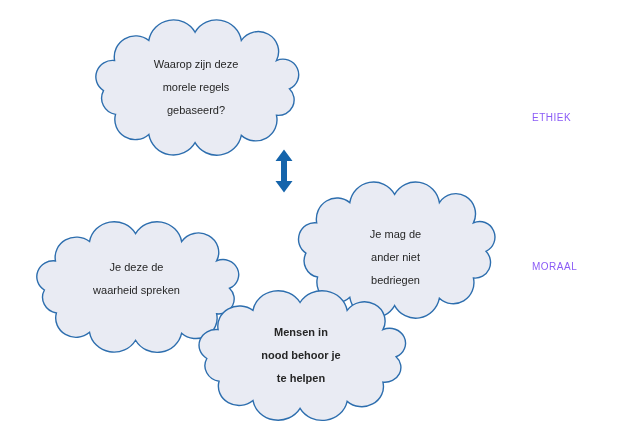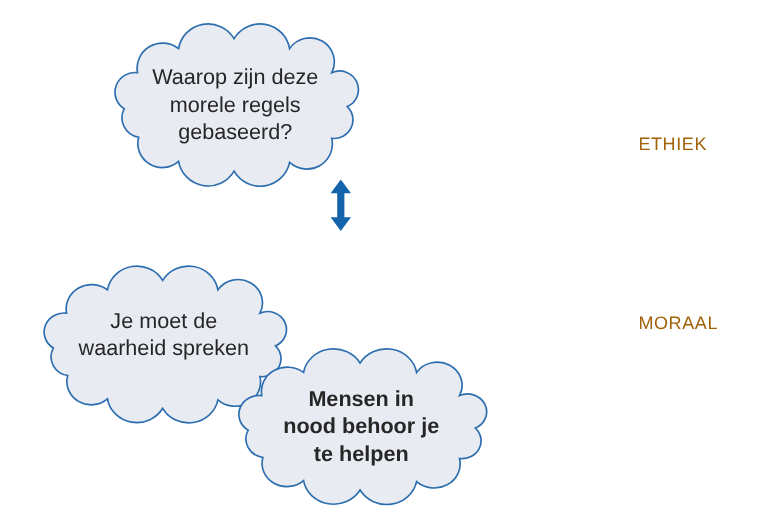--- a/index.html
+++ b/index.html
@@ -26,21 +26,21 @@
   }
   .cloud-text {
     position: absolute;
     left: 0; top: 0;
     width: 100%; height: 100%;
     display: flex;
     align-items: center;
     justify-content: center;
     text-align: center;
     white-space: pre-line;
-    font-size: 18px;
+    font-size: 11px;
     line-height: 23px;
     color: #262626;
   }
   .text-up   { padding-bottom: 16px; box-sizing: border-box; }
   .text-down { padding-top: 16px;    box-sizing: border-box; }
 
   .cloud-1 { left: 85px;  top: 14px;  width: 222px; height: 146px; }
   .cloud-2 { left: 272px; top: 24px;  width: 222px; height: 140px; }
   .cloud-3 { left: 288px; top: 176px; width: 215px; height: 147px; }
   .cloud-4 { left: 26px;  top: 216px; width: 221px; height: 141px; }
@@ -48,23 +48,23 @@
 
   .arrow {
     position: absolute;
     left: 274px; top: 149px;
     width: 20px; height: 44px;
   }
   .arrow path { fill: #1564ab; }
 
   .side-label {
     position: absolute;
-    font-size: 15px;
+    font-size: 10px;
     letter-spacing: 0.5px;
-    color: #a16207;
+    color: #8b5cf6;
   }
   .label-ethiek { left: 532px; top: 112px; }
   .label-moraal { left: 532px; top: 261px; text-align: right; }
 </style>
 </head>
 <body>
 
 <div class="canvas">
 
   <div class="cloud cloud-1">
@@ -77,29 +77,40 @@
     <div class="cloud-text">Waarop zijn deze
 morele regels
 gebaseerd?</div>
   </div>
 
 
   <svg class="arrow" viewBox="0 0 20 44" aria-hidden="true">
     <path d="M10,0.5 L18.5,12 L13,12 L13,32 L18.5,32 L10,43.5 L1.5,32 L7,32 L7,12 L1.5,12 Z"></path>
   </svg>
 
+  <div class="cloud cloud-3">
+    <svg class="cloud-shape" viewBox="0 0 240 160" preserveAspectRatio="none" aria-hidden="true">
+      <path d="M 20,84 A 18,18 0 0 1 32,51 A 23,23 0 0 1 69,29 A 27,27 0 0 1 119,20
+               A 27,27 0 0 1 169,29 A 22,22 0 0 1 207,51 A 17,17 0 0 1 221,82
+               A 17,17 0 0 1 207,111 A 23,23 0 0 1 169,133 A 27,27 0 0 1 119,141
+               A 27,27 0 0 1 69,132 A 22,22 0 0 1 33,110 A 18,18 0 0 1 20,84 Z"></path>
+    </svg>
+    <div class="cloud-text text-down">Je mag de
+ander niet
+bedriegen</div>
+  </div>
 
   <div class="cloud cloud-4">
     <svg class="cloud-shape" viewBox="0 0 240 160" preserveAspectRatio="none" aria-hidden="true">
       <path d="M 20,84 A 18,18 0 0 1 32,51 A 23,23 0 0 1 69,29 A 27,27 0 0 1 119,20
                A 27,27 0 0 1 169,29 A 22,22 0 0 1 207,51 A 17,17 0 0 1 221,82
                A 17,17 0 0 1 207,111 A 23,23 0 0 1 169,133 A 27,27 0 0 1 119,141
                A 27,27 0 0 1 69,132 A 22,22 0 0 1 33,110 A 18,18 0 0 1 20,84 Z"></path>
     </svg>
-    <div class="cloud-text text-up">Je moet de
+    <div class="cloud-text text-up">Je deze de
 waarheid spreken</div>
   </div>
 
   <div class="cloud cloud-5">
     <svg class="cloud-shape" viewBox="0 0 240 160" preserveAspectRatio="none" aria-hidden="true">
       <path d="M 20,84 A 18,18 0 0 1 32,51 A 23,23 0 0 1 69,29 A 27,27 0 0 1 119,20
                A 27,27 0 0 1 169,29 A 22,22 0 0 1 207,51 A 17,17 0 0 1 221,82
                A 17,17 0 0 1 207,111 A 23,23 0 0 1 169,133 A 27,27 0 0 1 119,141
                A 27,27 0 0 1 69,132 A 22,22 0 0 1 33,110 A 18,18 0 0 1 20,84 Z"></path>
     </svg>

